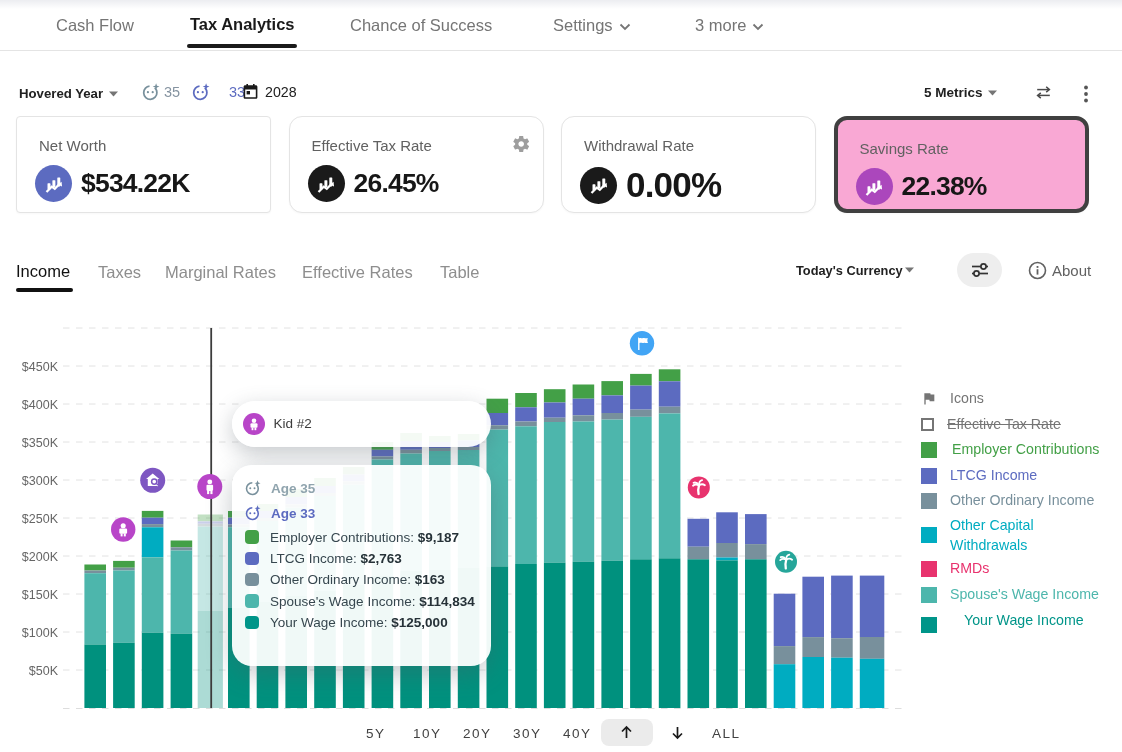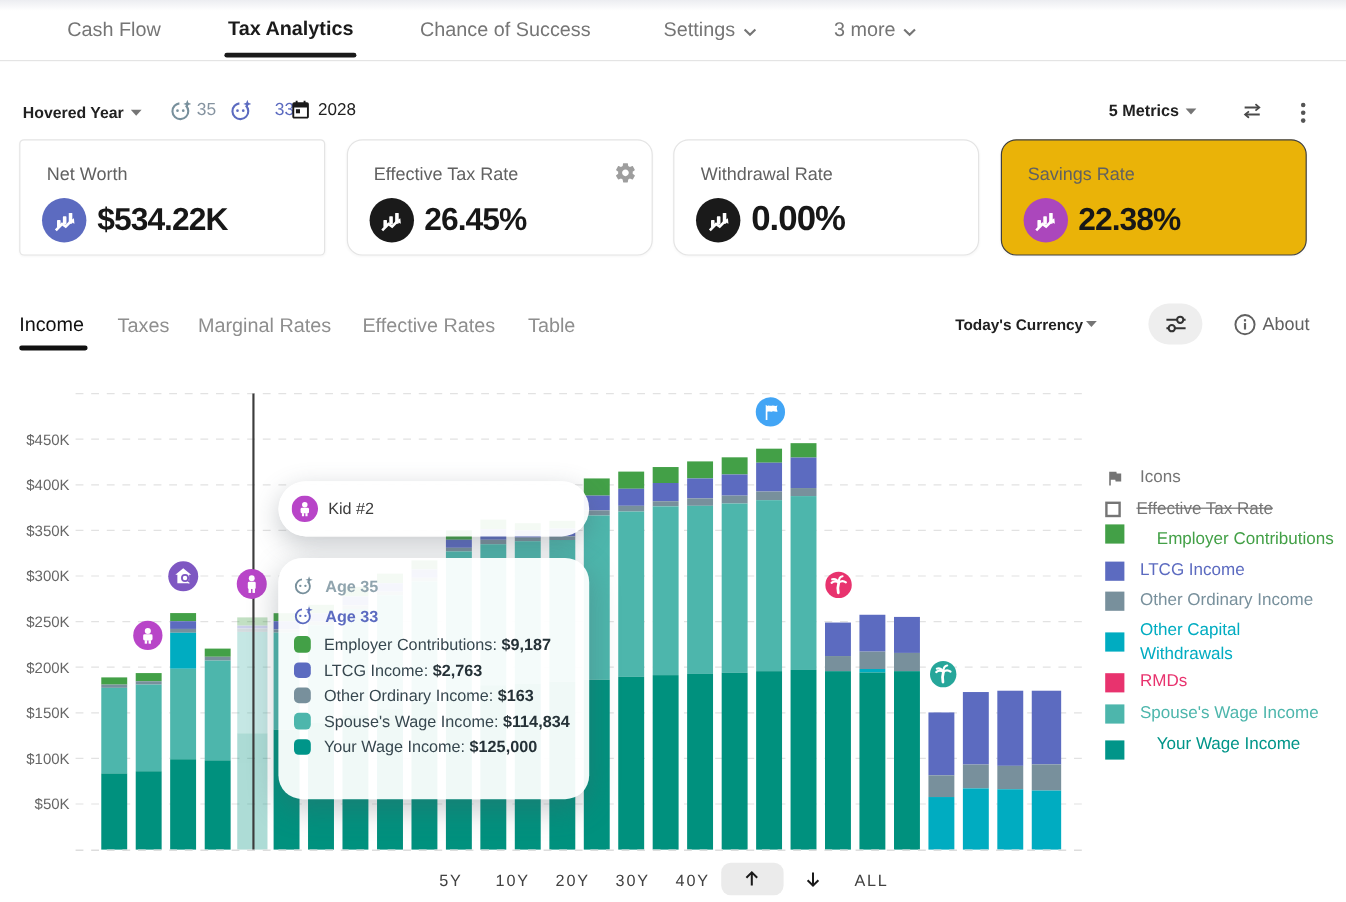--- a/index.html
+++ b/index.html
@@ -116,24 +116,24 @@
           <svg width="22" height="22" viewBox="0 0 20 20">
             <g fill="#fff">
               <rect x="4.1" y="9.4" width="2.7" height="5.4" rx="0.5"></rect>
               <rect x="8.55" y="6.6" width="2.7" height="6.2" rx="0.5"></rect>
               <rect x="13.0" y="4.0" width="2.7" height="8.2" rx="0.5"></rect>
             </g>
             <path d="M3.2,17.2 L7.9,12.4 L10.7,14.4 L15.2,9.8" stroke="#fff" stroke-width="2" fill="none"></path>
             <path d="M16.9,8.0 L17.3,12.2 L13.4,10.4 Z" fill="#fff"></path>
           </svg>
         </div>
-        <span style="font-size:29px;font-weight:bold;color:#171717;letter-spacing:-0.8px">0.00%</span>
-      </div>
-</div>
-    <div style="position:absolute;left:833.5px;top:116px;width:255px;height:97px;background:#eab308;border:1px solid #404040;border-radius:13px;box-shadow:0 1px 2px rgba(0,0,0,0.03)">
+        <span style="font-size:35px;font-weight:bold;color:#171717;letter-spacing:-0.8px">0.00%</span>
+      </div>
+</div>
+    <div style="position:absolute;left:833.5px;top:116px;width:255px;height:97px;background:#f9a8d4;border:4px solid #404040;border-radius:13px;box-shadow:0 1px 2px rgba(0,0,0,0.03)">
   <div style="position:absolute;left:22px;top:20px;font-size:15px;color:#616161">Savings Rate</div>
 
   <div style="position:absolute;left:18px;top:48px;display:flex;align-items:center;gap:9px">
         <div style="width:37px;height:37px;border-radius:50%;background:#AB47BC;display:flex;align-items:center;justify-content:center">
           <svg width="22" height="22" viewBox="0 0 20 20">
             <g fill="#fff">
               <rect x="4.1" y="9.4" width="2.7" height="5.4" rx="0.5"></rect>
               <rect x="8.55" y="6.6" width="2.7" height="6.2" rx="0.5"></rect>
               <rect x="13.0" y="4.0" width="2.7" height="8.2" rx="0.5"></rect>
             </g>
@@ -424,21 +424,21 @@
           <svg width="19" height="19" viewBox="0 0 24 24">
             <path fill="#757575" d="M14.4 6L14 4H5v17h2v-7h5.6l.4 2h7V6z"></path>
           </svg>
         </span>
         <span style="color:#757575">Icons</span>
       </div>
 <div style="display:flex;align-items:center;gap:13px;height:25.6px">
         <span style="display:inline-block;width:13px;height:13px;background:#fff;border:2px solid #757575;flex:none"></span>
         <span style="color:#757575;text-decoration:line-through">Effective Tax Rate</span>
       </div>
-<div style="display:flex;align-items:flex-start;gap:27px;height:25.6px">
+<div style="display:flex;align-items:center;gap:15px;height:25.6px">
         <span style="display:inline-block;width:16px;height:16px;background:#43A047;flex:none"></span>
         <span style="color:#43A047">Employer Contributions</span>
       </div>
 <div style="display:flex;align-items:center;gap:13px;height:25.6px">
         <span style="display:inline-block;width:16px;height:16px;background:#5C6BC0;flex:none"></span>
         <span style="color:#5C6BC0">LTCG Income</span>
       </div>
 <div style="display:flex;align-items:center;gap:13px;height:25.6px">
         <span style="display:inline-block;width:16px;height:16px;background:#78909C;flex:none"></span>
         <span style="color:#78909C">Other Ordinary Income</span>

